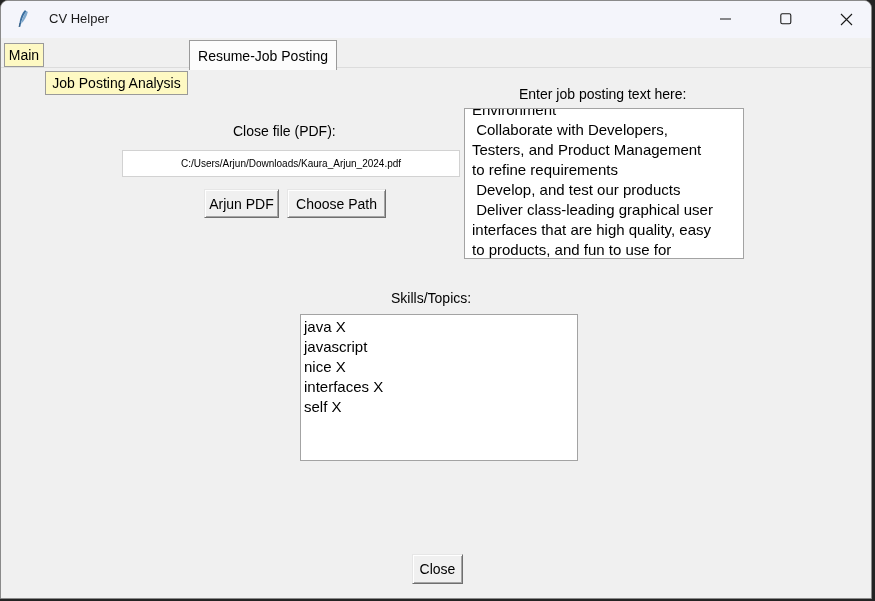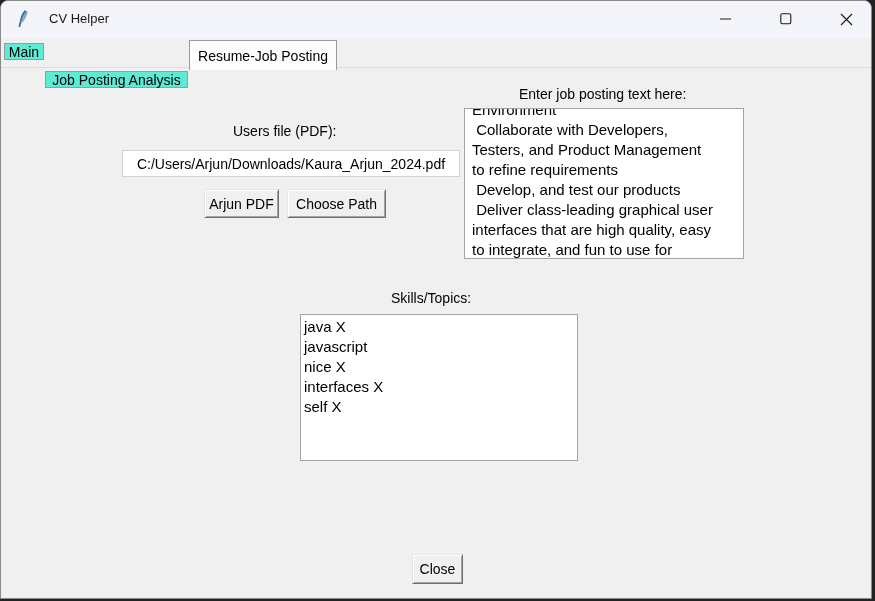--- a/index.html
+++ b/index.html
@@ -9,32 +9,32 @@
     background:#f0f0f0; border:1px solid #8a8a8a; border-radius:8px 8px 0 0;
     overflow:hidden;
   }
   
   .titlebar { position:absolute; left:0; top:0; width:100%; height:37px; background:#f4f5fb; }
   .app-icon { position:absolute; left:13px; top:8px; width:20px; height:20px; }
   .title-text { position:absolute; left:36px; top:10px; font-size:13px; color:#1a1a1a;margin-left:12px; }
   .winbtn { position:absolute; top:0; width:46px; height:36px; display:flex; align-items:center; justify-content:center; }
   .winbtn svg { display:block; }
   
-  .tab { position:absolute; top:42px; height:17px; background:#5eead4; border:1px solid #9a9a9a;
+  .tab { position:absolute; top:42px; height:24px; background:#fef9c3; border:1px solid #9a9a9a;
          display:flex; align-items:center; justify-content:center; font-size:14px; color:#000; }
   .tab.t0 { left:3px;  width:40px; }
   .tab.t1 { left:44px; width:143px;margin-top:28px; }
   .tab.active { top:39px; height:30px; background:#fcfcfc; border-bottom:none; z-index:3;
                 left:188px; width:148px; }
   .nb-line { position:absolute; left:0; top:66px; width:100%; height:1px; background:#dcdcdc; }
   
   .lbl { position:absolute; font-size:14px; color:#000; white-space:nowrap; }
   
   .entry { position:absolute; left:121px; top:149px; width:338px; height:27px; background:#ffffff;
-           border:1px solid #d2d2d2; font-size:14px; color:#000; display:flex; align-items:center;
+           border:1px solid #d2d2d2; font-size:10px; color:#000; display:flex; align-items:center;
            justify-content:center; white-space:nowrap; overflow:hidden; }
   
   .textbox { position:absolute; left:463px; top:107px; width:280px; height:151px; background:#ffffff;
              border:1px solid #a3a3a3; overflow:hidden; }
   .textbox .inner { margin-top:-9px; padding-left:7px; }
   .ta-line { font-size:15px; line-height:20px; color:#000; white-space:pre; }
   
   .listbox { position:absolute; left:299px; top:313px; width:278px; height:147px; background:#ffffff;
              border:1px solid #a3a3a3; overflow:hidden; padding:2px 0 0 3px; }
   .lb-item { font-size:15px; line-height:20px; color:#000; white-space:pre; }
@@ -85,25 +85,25 @@
   <div class="lbl" style="left:518px; top:85px;">Enter job posting text here:</div>
   <div class="textbox">
     <div class="inner">
         <div class="ta-line">Environment</div>
         <div class="ta-line"> Collaborate with Developers,</div>
         <div class="ta-line">Testers, and Product Management</div>
         <div class="ta-line">to refine requirements</div>
         <div class="ta-line"> Develop, and test our products</div>
         <div class="ta-line"> Deliver class-leading graphical user</div>
         <div class="ta-line">interfaces that are high quality, easy</div>
-        <div class="ta-line">to integrate, and fun to use for</div>
+        <div class="ta-line">to products, and fun to use for</div>
       </div>
   </div>
 
-  <div class="lbl" style="left:232px; top:122px;">Users file (PDF):</div>
+  <div class="lbl" style="left:232px; top:122px;">Close file (PDF):</div>
   <div class="entry">C:/Users/Arjun/Downloads/Kaura_Arjun_2024.pdf</div>
   <div class="btn btn-read">Arjun PDF</div>
   <div class="btn btn-choose">Choose Path</div>
 
   <div class="lbl" style="left:390px; top:289px;">Skills/Topics:</div>
   <div class="listbox">
       <div class="lb-item">java X</div>
       <div class="lb-item">javascript</div>
       <div class="lb-item">nice X</div>
       <div class="lb-item">interfaces X</div>

